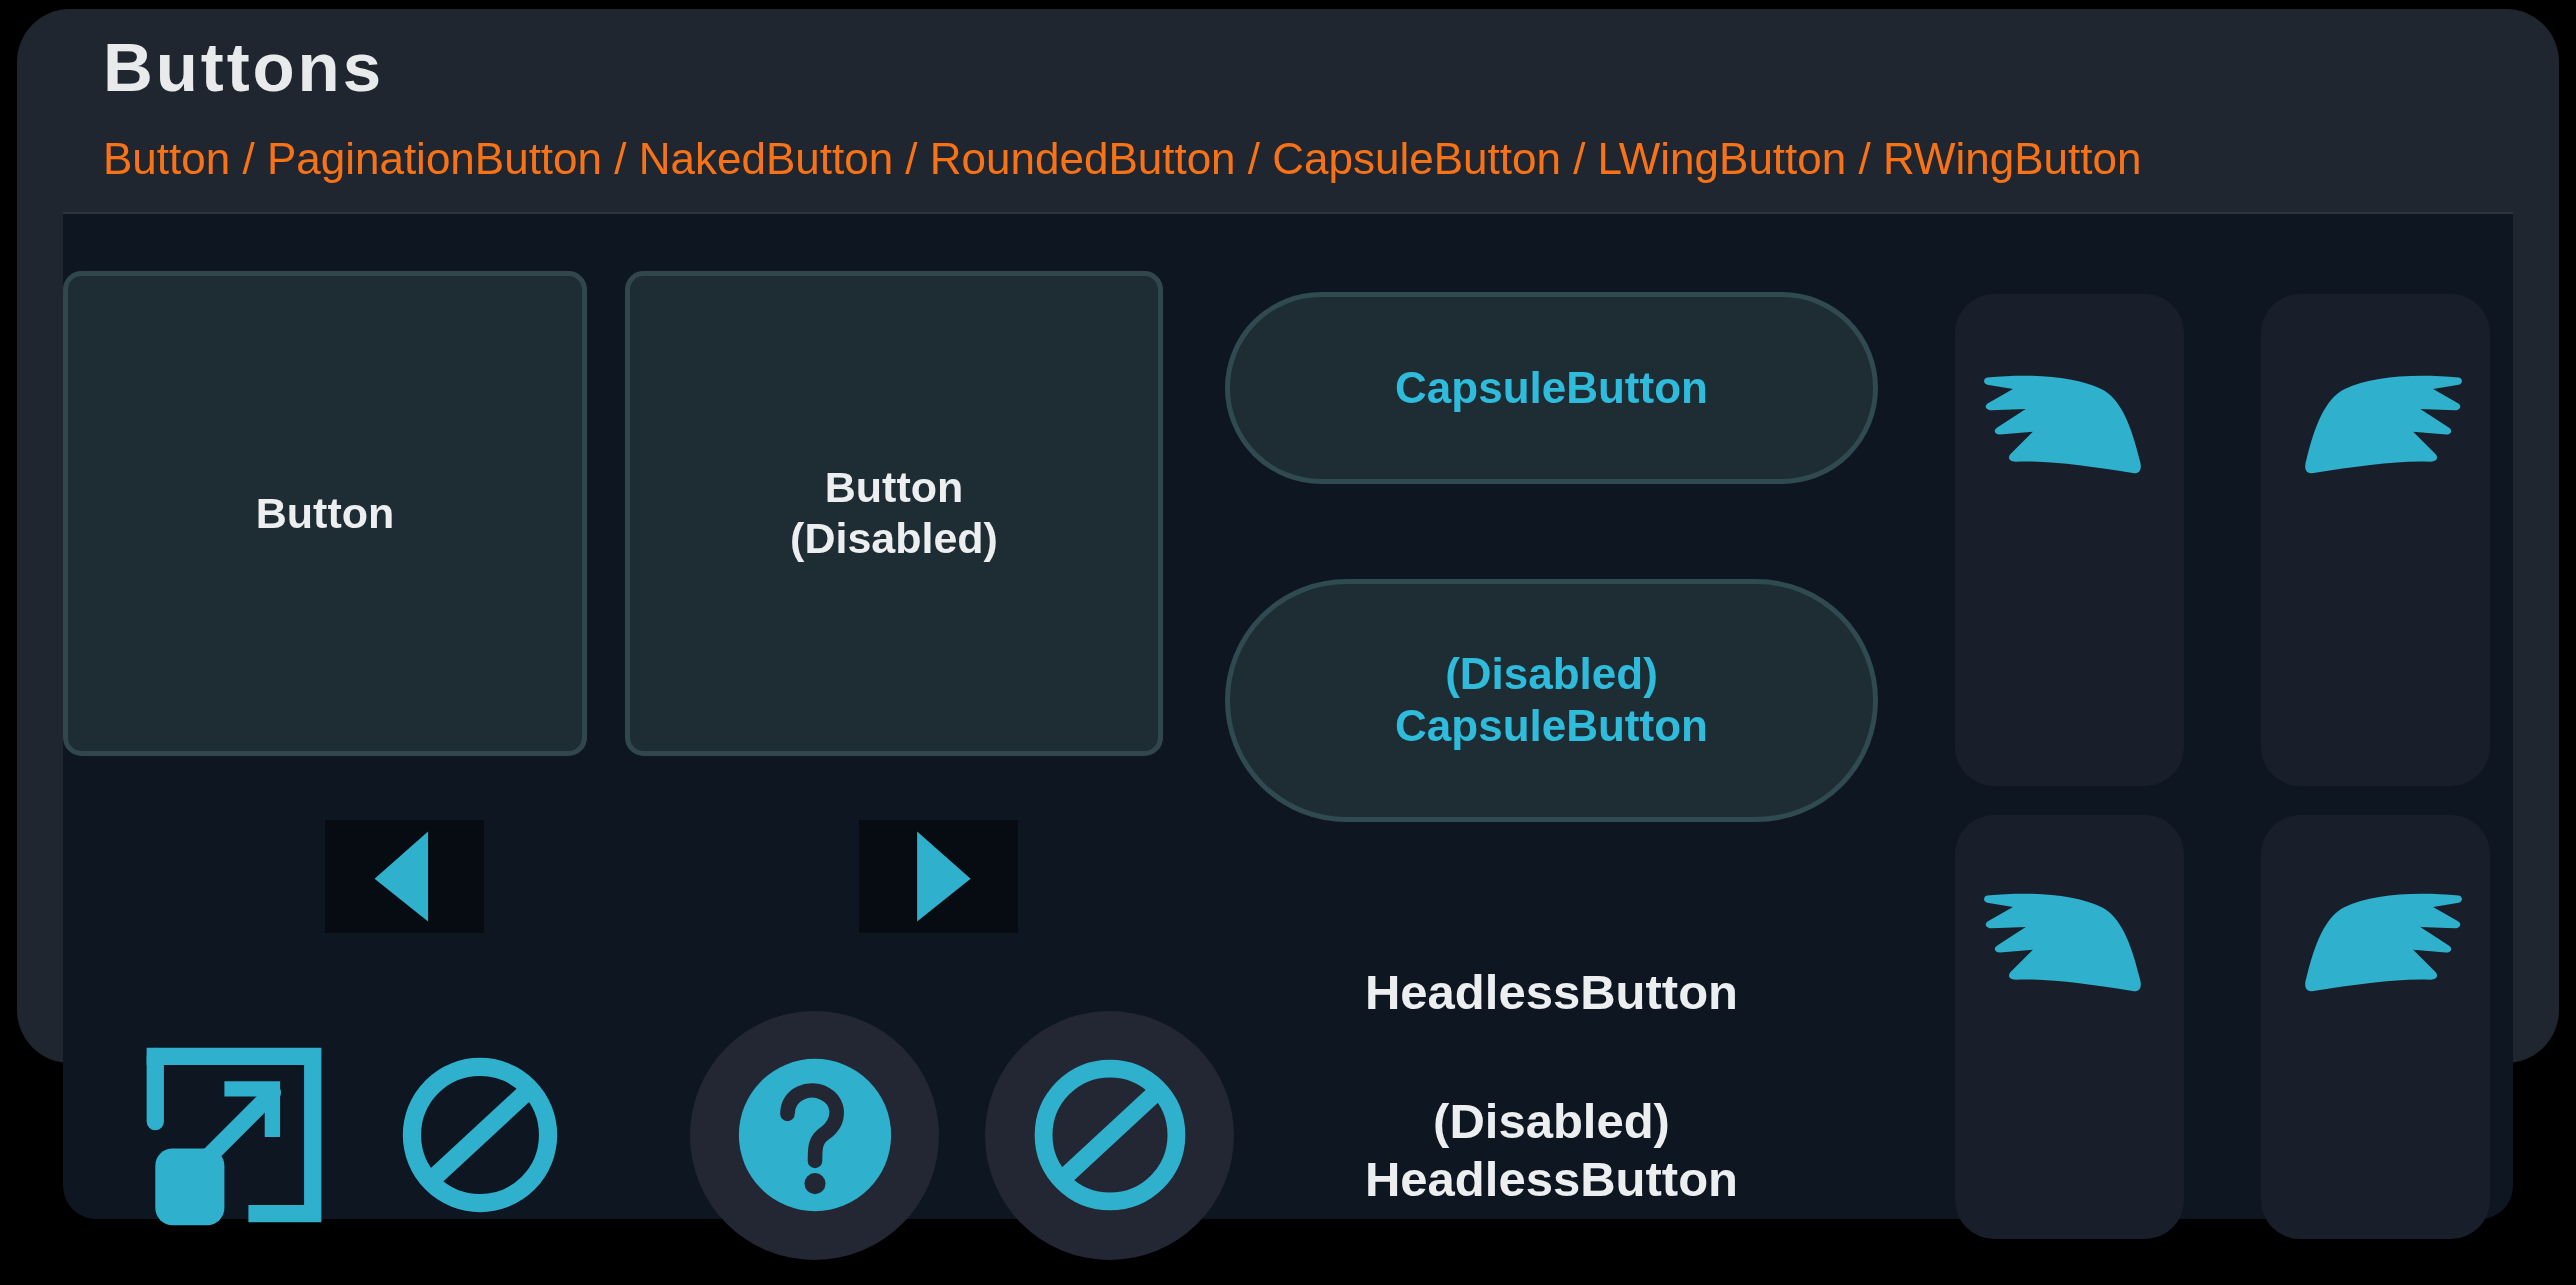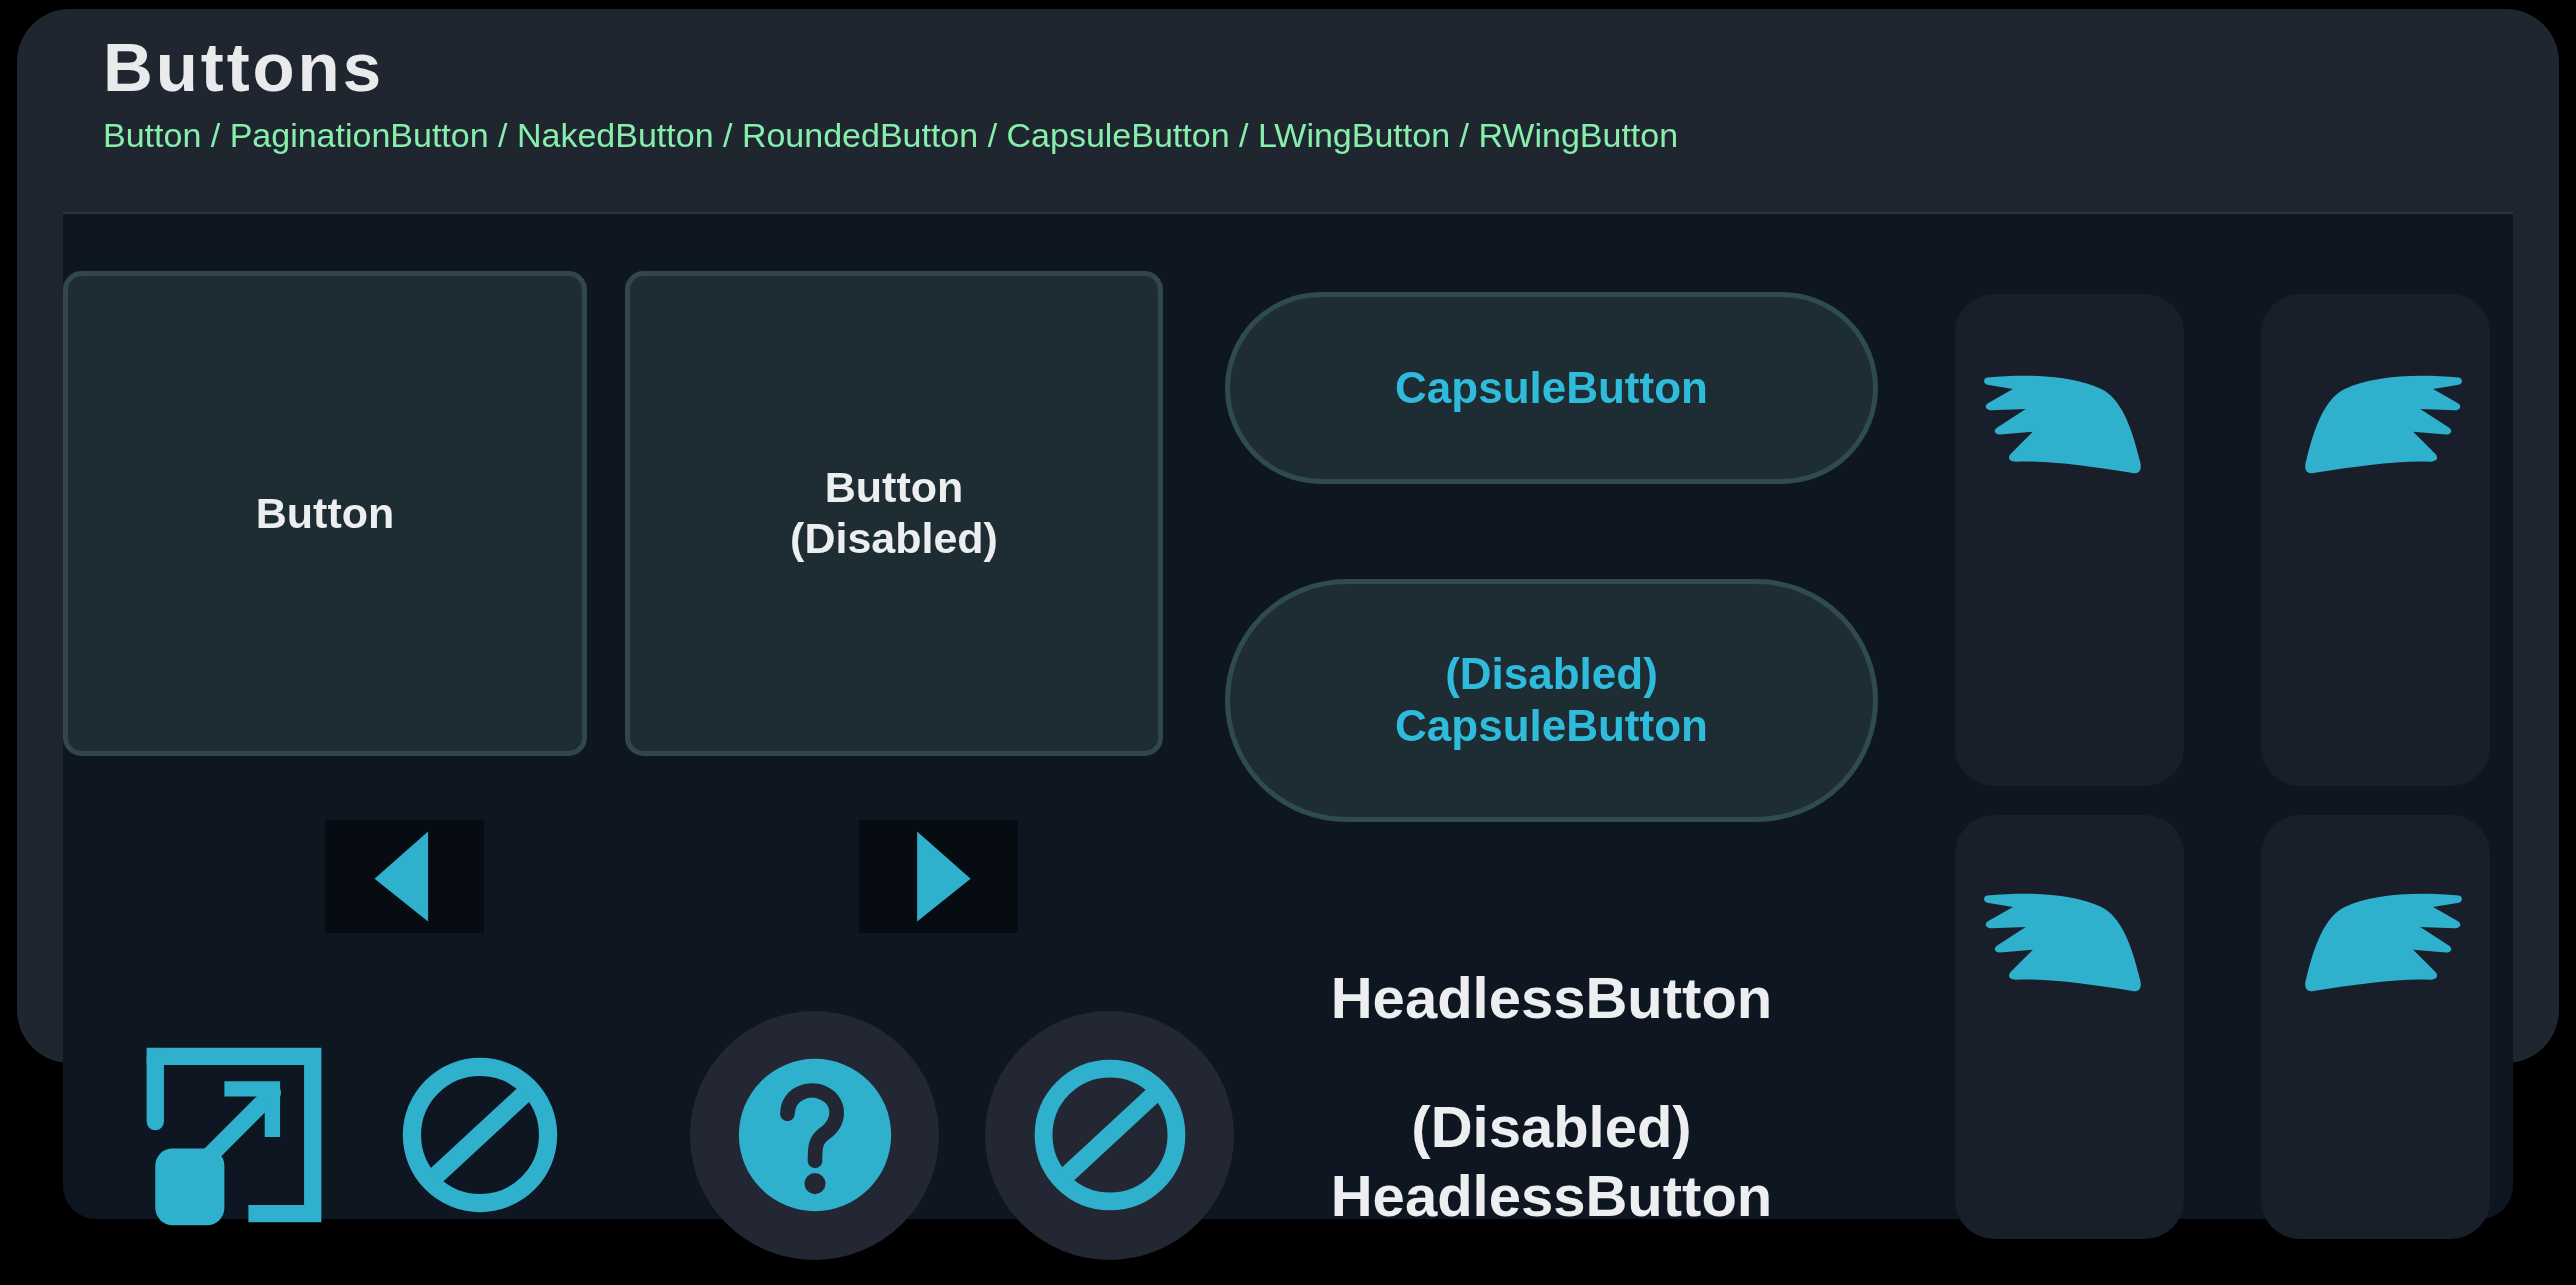--- a/index.html
+++ b/index.html
@@ -13,21 +13,21 @@
   
   .header{
     position:absolute; left:0; top:0; width:100%; height:203px;
     box-sizing:border-box; padding:24px 0 0 86px;
   }
   .header-title{
     font-size:69px; font-weight:bold; color:#e9eaec; letter-spacing:2.9px;
     line-height:1.02; margin:0;
   }
   .header-sub{
-    font-size:34px; color:#86efac; line-height:1.12; margin-top:13px;
+    font-size:44px; color:#f97316; line-height:1.12; margin-top:31px;
     white-space:nowrap;
   }
   .divider{
     position:absolute; left:46px; top:203px; width:2450px; height:2.1px;
     background:#2c333d;
   }
 
   
   .content{
     position:absolute; left:46px; top:205px; width:2450px; height:1005px;
@@ -74,21 +74,21 @@
   
   .btn-round{
     background:#232733; border-radius:50%;
     display:flex; align-items:center; justify-content:center;
     cursor:pointer; box-sizing:border-box;
   }
 
   
   .btn-headless{
     background:transparent; border:0; text-align:center; color:#eceef0;
-    font-weight:bold; font-size:58px; line-height:1.2; white-space:pre-line;
+    font-weight:bold; font-size:49px; line-height:1.2; white-space:pre-line;
     cursor:pointer; padding:0;
   }
   .btn-headless.disabled{cursor:default;}
 </style>
 </head>
 <body>
 
 <div class="frame">
 
   <div class="header">

